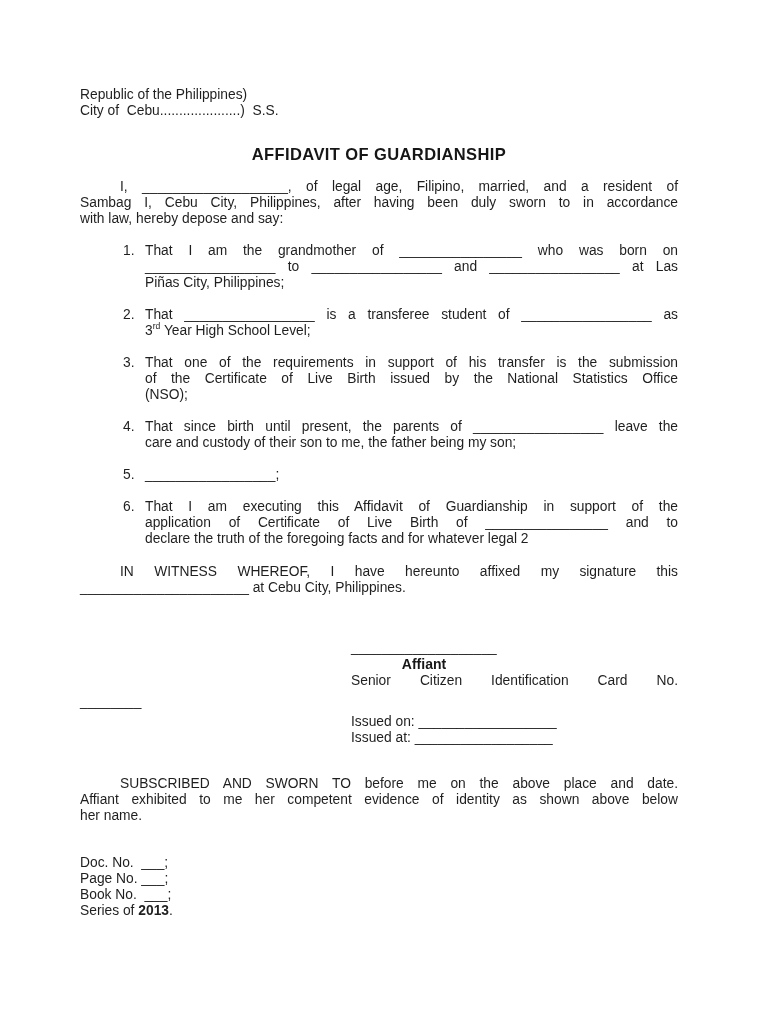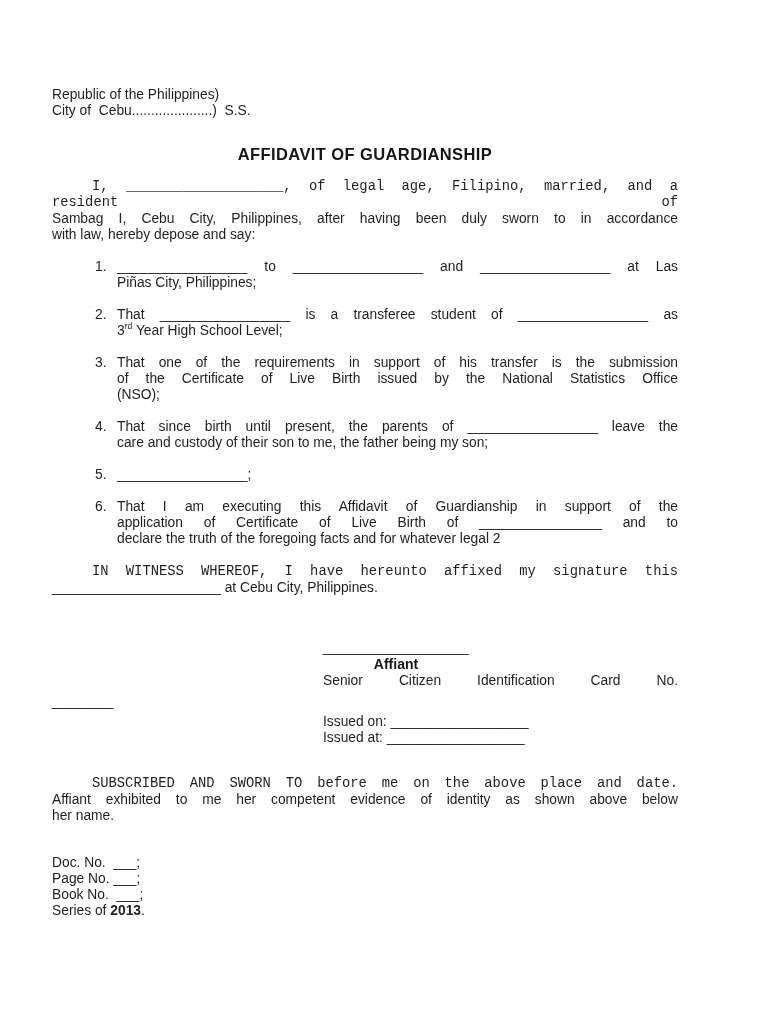--- a/index.html
+++ b/index.html
@@ -1,30 +1,30 @@
 <!DOCTYPE html>
 <html><head>
 <meta charset="utf-8">
 <style>
   html,body { margin:0; padding:0; background:#ffffff; }
   .page {
     position:relative;
     width:768px; height:1024px;
     box-sizing:border-box;
     background:#ffffff;
-    padding:87px 90px 0 52px;
+    padding:87px 90px 0 80px;
     font-family:"Liberation Sans", sans-serif;
     font-size:13.8px;
     line-height:16px;
     color:#1f1f1f;
     overflow:hidden;
   }
   .ln { display:block; }
   .j  { text-align:justify; text-align-last:justify; }
-  .ind { text-indent:40px;font-family:Liberation Mono, monospace; }
+  .ind { text-indent:40px; }
   .keep-sp { white-space:pre-wrap; }
 
   .doc-title {
     margin-top:27px;
     margin-bottom:17px;
     text-align:center;
     font-weight:bold;
     font-size:16.5px;
     letter-spacing:0.4px;
     color:#161616;
@@ -72,20 +72,21 @@
 
   <div>
     <div class="ln j ind">I, ___________________, of legal age, Filipino, married, and a resident of</div>
     <div class="ln j">Sambag I, Cebu City, Philippines, after having been duly sworn to in accordance</div>
     <div class="ln">with law, hereby depose and say:</div>
   </div>
 
   <div class="item">
     <div class="num">1.</div>
     <div class="itext">
+      <div class="ln j">That I am the grandmother of ________________ who was born on</div>
       <div class="ln j">_________________ to _________________ and _________________ at Las</div>
       <div class="ln">Piñas City, Philippines;</div>
     </div>
   </div>
 
   <div class="item">
     <div class="num">2.</div>
     <div class="itext">
       <div class="ln j">That _________________ is a transferee student of _________________ as</div>
       <div class="ln"><span>3</span><sup>rd</sup><span> Year High School Level;</span></div>

